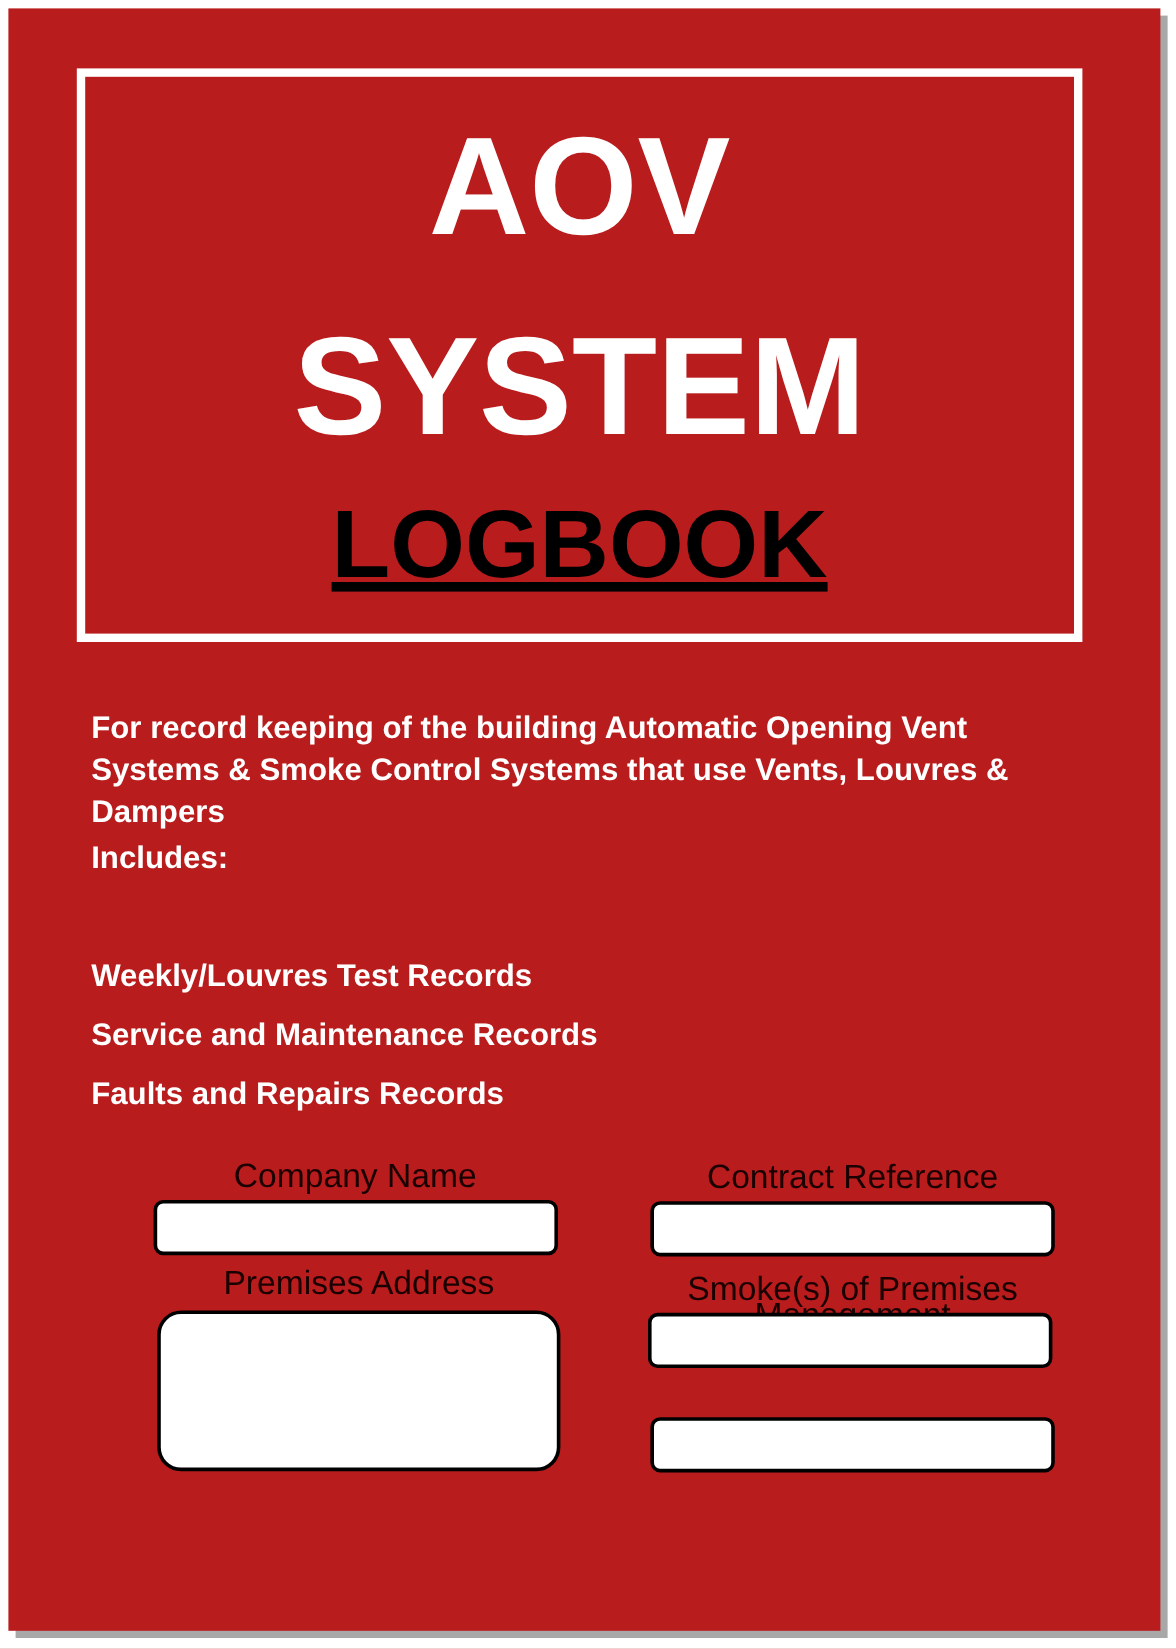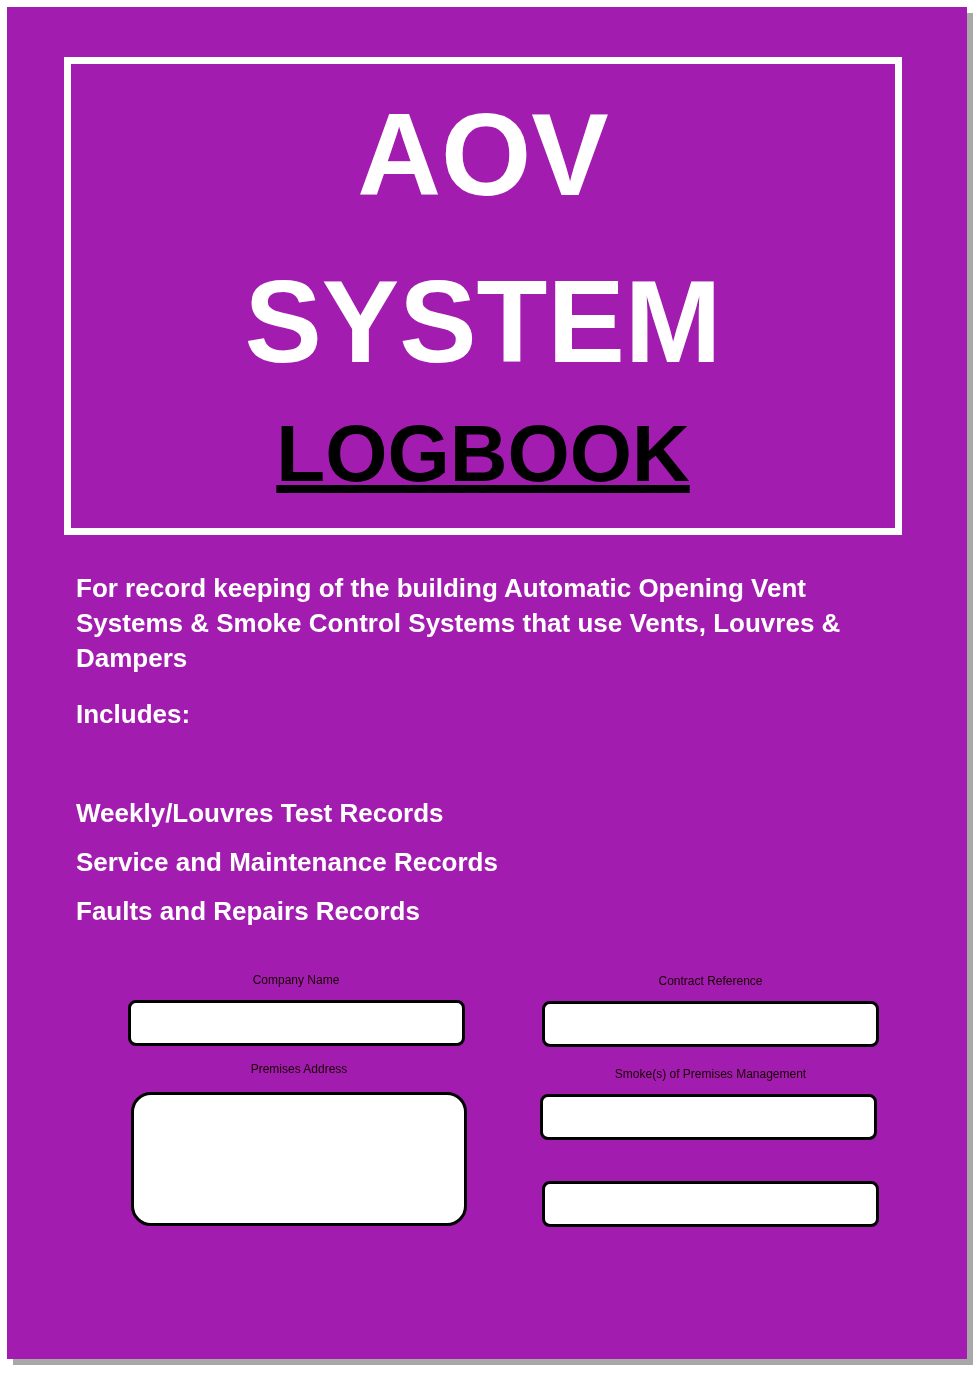--- a/index.html
+++ b/index.html
@@ -7,49 +7,49 @@
       width: 980px; height: 1374px; background: #ffffff;
       position: relative; overflow: hidden;
       font-family: "Liberation Sans", sans-serif;
     }
     .shadow {
       position: absolute; left: 13px; top: 13px; width: 960px; height: 1352px;
       background: #a8a8a8;
     }
     .page {
       position: absolute; left: 7px; top: 7px; width: 960px; height: 1352px;
-      background: #a21caf;
+      background: #b91c1c;
       box-sizing: border-box;
     }
     .title-box {
       position: absolute; left: 57px; top: 50px; width: 838px; height: 478px;
       border: 7px solid #ffffff; box-sizing: border-box;
     }
     .title-line {
       position: absolute; left: 0; right: 0; text-align: center;
       font-family: "Liberation Sans", sans-serif; font-weight: bold;
       line-height: 1; margin: 0;
     }
     .t-aov { top: 33px; font-size: 116px; color: #ffffff; }
     .t-system { top: 200px; font-size: 116px; color: #ffffff; }
     .t-logbook { top: 350px; font-size: 80px; color: #000000; text-decoration: underline; }
 
     .intro {
-      position: absolute; left: 69px; top: 564px; width: 830px;
+      position: absolute; left: 69px; top: 582px; width: 830px;
       color: #ffffff; font-weight: bold; font-size: 26px; line-height: 35px;
       margin: 0;
     }
     .list-item {
       position: absolute; left: 69px; color: #ffffff; font-weight: bold;
       font-size: 26px; line-height: 30px; margin: 0;
     }
 
     .field-label {
       position: absolute; text-align: center; color: #1a0000;
-      font-size: 12px; line-height: 22px; margin: 0;
+      font-size: 28px; line-height: 22px; margin: 0;
     }
     .field-box {
       position: absolute; background: #ffffff; border: 3px solid #000000;
       box-sizing: border-box; border-radius: 8px;
     }
     .field-box.tall { border-radius: 20px; }
   </style>
 </head>
 <body>
 

